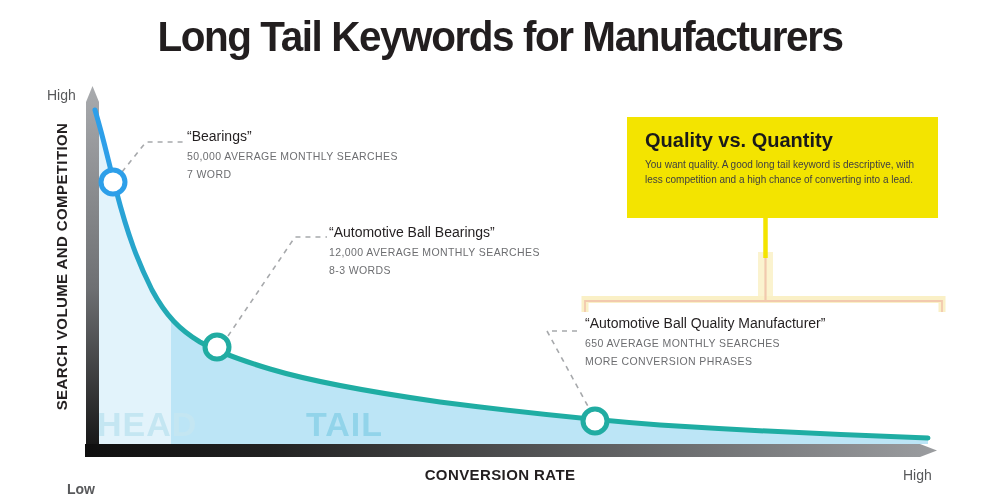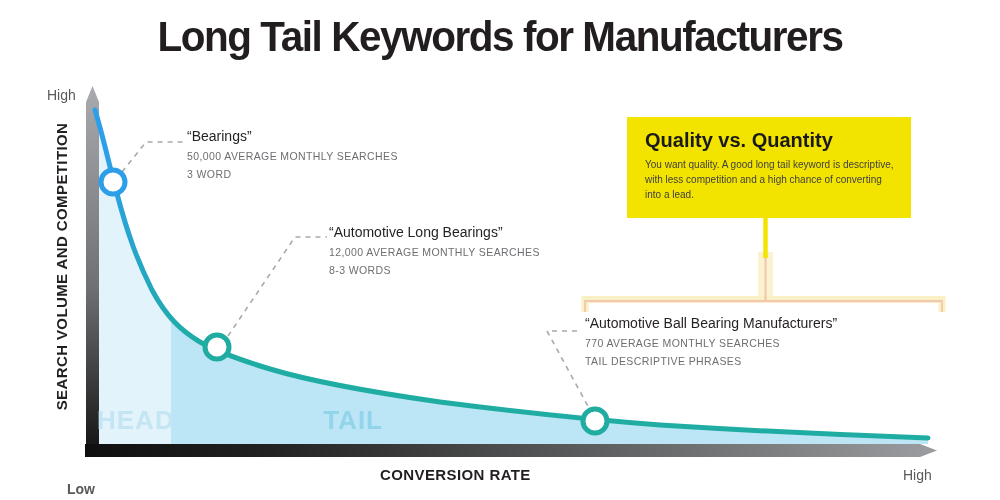--- a/index.html
+++ b/index.html
@@ -12,35 +12,35 @@
            transform:scaleX(0.94); white-space:nowrap; }
 
   .axis-end { position:absolute; color:#58595B; font-size:14px; }
   .y-high { left:47px; top:87px; }
   .x-low  { left:67px; top:481px;font-weight:bold; }
   .x-high { left:903px; top:467px; }
 
   .y-axis-title { position:absolute; left:-89px; top:258px; width:300px; text-align:center;
                   transform:rotate(-90deg); font-weight:bold; font-size:15px;
                   letter-spacing:0.4px; color:#231F20; white-space:nowrap; }
-  .x-axis-title { position:absolute; left:380px; top:466px; width:240px; 
+  .x-axis-title { position:absolute; left:380px; top:466px; width:240px; text-align:center;
                   font-weight:bold; font-size:15px; letter-spacing:0.4px; color:#231F20; }
 
-  .region-label { position:absolute; font-weight:bold; font-size:26px; letter-spacing:1px; }
+  .region-label { position:absolute; font-weight:bold; font-size:34px; letter-spacing:1px; }
   .region-head { left:97px;  top:405px; width:75px; text-align:center; color:#C4E6F2; }
   .region-tail { left:303px; top:405px; width:80px; text-align:right; color:#92D4EA; }
 
   .ann { position:absolute; }
   .ann1 { left:187px; top:128px; }
   .ann2 { left:329px; top:224px; }
   .ann3 { left:585px; top:315px; }
   .ann-keyword { font-size:14px; color:#231F20; white-space:nowrap; }
   .ann-sub { font-size:10.5px; color:#6D6E71; letter-spacing:0.4px; margin-top:6px; white-space:nowrap; }
 
-  .callout { position:absolute; left:627px; top:117px; width:284px; height:101px;
+  .callout { position:absolute; left:627px; top:117px; width:311px; height:101px;
              background:#F3E400; padding:12px 16px 21px 18px; }
   .callout-title { font-size:20px; font-weight:bold; color:#1A1A1A; margin-bottom:5px; }
   .callout-body  { font-size:10px; color:#404040; line-height:1.5; }
 </style>
 </head>
 <body>
 
 <div class="stage">
 
   <svg class="chart-svg" width="1000" height="500" viewBox="0 0 1000 500">
@@ -96,33 +96,33 @@
 
   <div class="y-axis-title">SEARCH VOLUME AND COMPETITION</div>
   <div class="x-axis-title">CONVERSION RATE</div>
 
   <div class="region-label region-head">HEAD</div>
   <div class="region-label region-tail">TAIL</div>
 
   <div class="ann ann1">
     <div class="ann-keyword">“Bearings”</div>
     <div class="ann-sub">50,000 AVERAGE MONTHLY SEARCHES</div>
-    <div class="ann-sub">3 WORD</div>
+    <div class="ann-sub">7 WORD</div>
   </div>
 
   <div class="ann ann2">
-    <div class="ann-keyword">“Automotive Long Bearings”</div>
+    <div class="ann-keyword">“Automotive Ball Bearings”</div>
     <div class="ann-sub">12,000 AVERAGE MONTHLY SEARCHES</div>
     <div class="ann-sub">8-3 WORDS</div>
   </div>
 
   <div class="ann ann3">
-    <div class="ann-keyword">“Automotive Ball Bearing Manufacturers”</div>
-    <div class="ann-sub">770 AVERAGE MONTHLY SEARCHES</div>
-    <div class="ann-sub">TAIL DESCRIPTIVE PHRASES</div>
+    <div class="ann-keyword">“Automotive Ball Quality Manufacturer”</div>
+    <div class="ann-sub">650 AVERAGE MONTHLY SEARCHES</div>
+    <div class="ann-sub">MORE CONVERSION PHRASES</div>
   </div>
 
   <div class="callout">
     <div class="callout-title">Quality vs. Quantity</div>
     <div class="callout-body">You want quality. A good long tail keyword is descriptive, with less competition and a high chance of converting into a lead.</div>
   </div>
 
 </div>
 
 </body></html>

